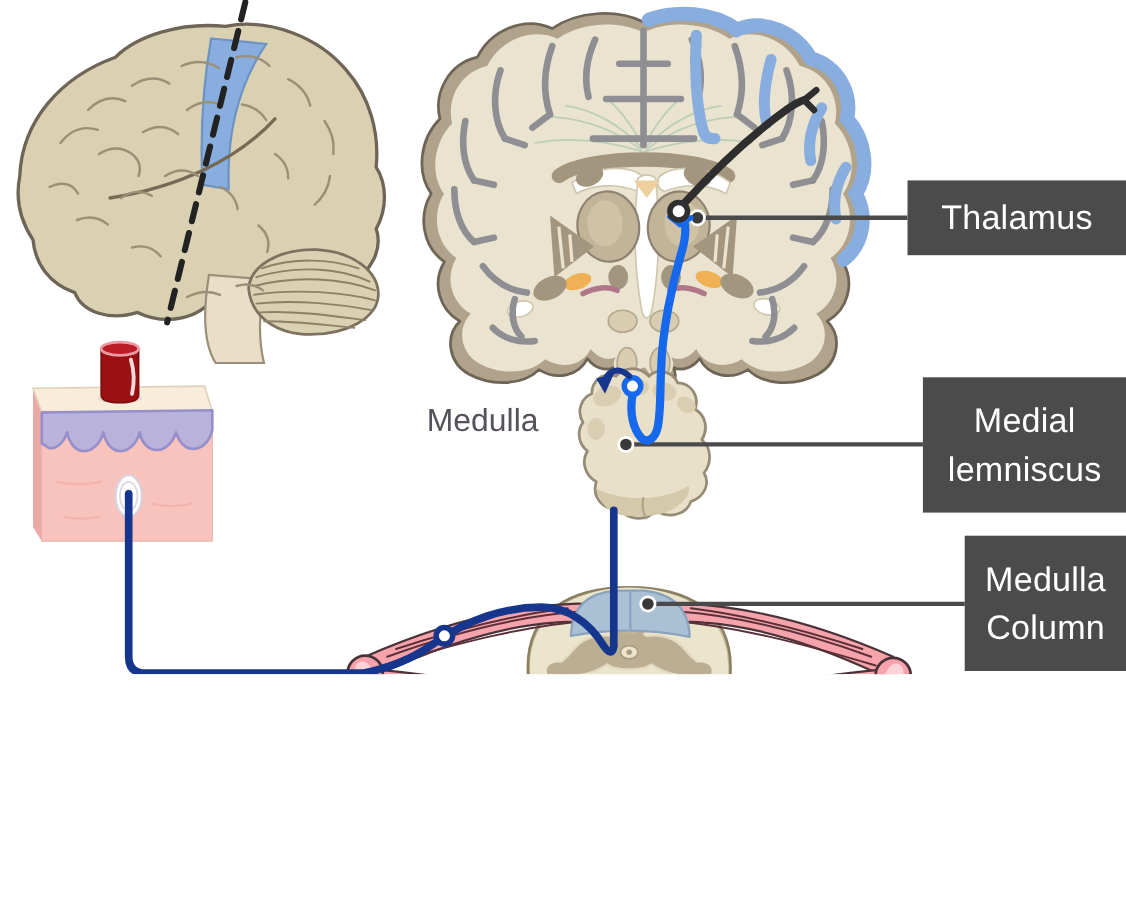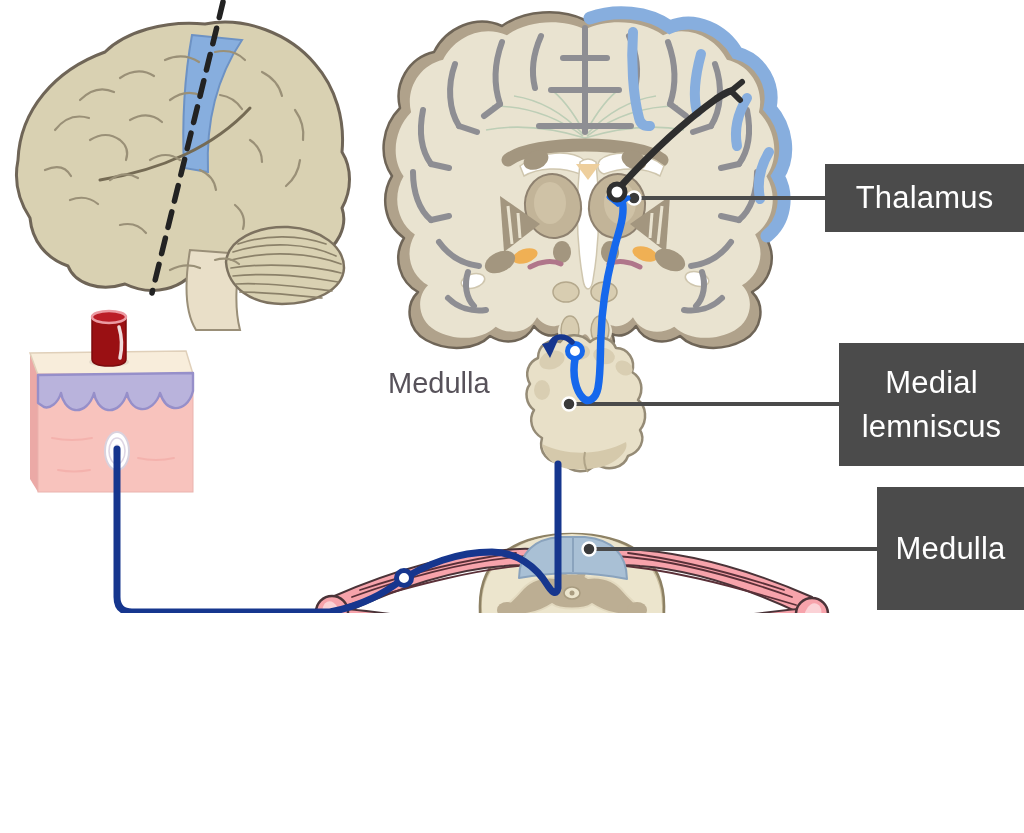--- a/index.html
+++ b/index.html
@@ -285,17 +285,18 @@
 
   <div class="callout" style="left:825px;top:164px;width:199px;height:68px">
     <span>Thalamus</span>
   </div>
   <div class="callout" style="left:839px;top:343px;width:185px;height:123px">
     <span>Medial</span>
     <span>lemniscus</span>
   </div>
   <div class="callout" style="left:877px;top:487px;width:147px;height:123px">
     <span>Medulla</span>
+    <span>Column</span>
   </div>
   <div class="inline-label" style="left:388px;top:362px;width:140px">
     <span>Medulla</span>
   </div>
 </div>
 
 </body></html>

